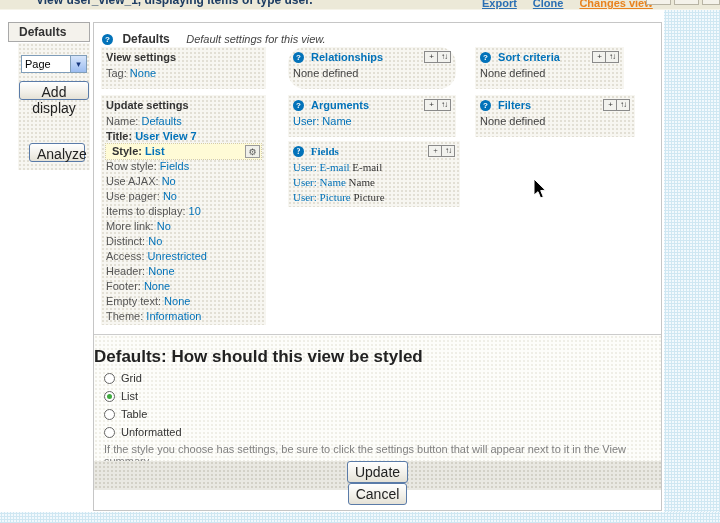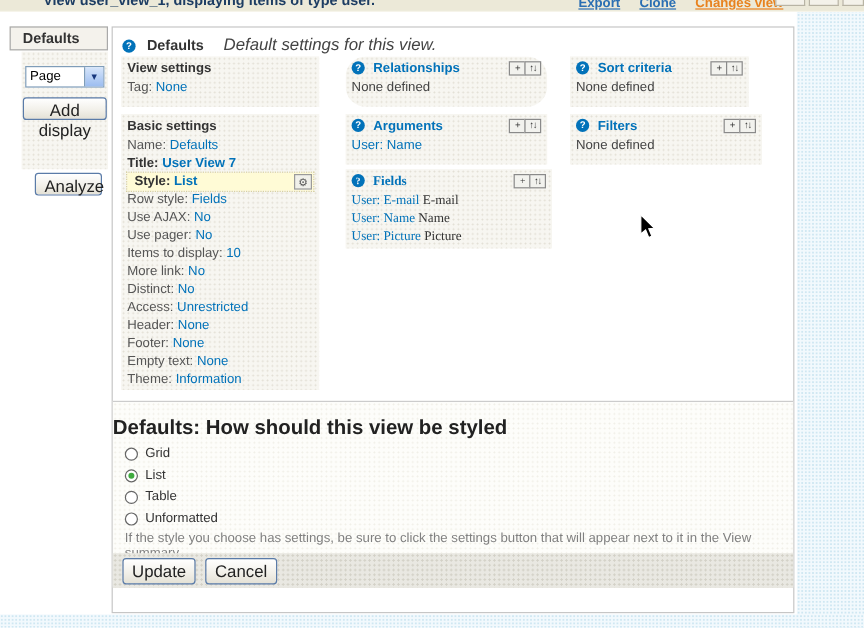--- a/index.html
+++ b/index.html
@@ -6,21 +6,21 @@
   html,body { width:720px; height:523px; overflow:hidden;
     font-family:"Liberation Sans", sans-serif; background:#ffffff; }
   .abs { position:absolute; }
 
   
   .dots-cream { background-color:#f7f6f1;
     background-image:radial-gradient(#e1ded3 0.7px, rgba(0,0,0,0) 0.9px);
     background-size:4px 4px; }
   .dots-grey { background-color:#e9e8e2;
     background-image:radial-gradient(#d3d1c7 0.8px, rgba(0,0,0,0) 1px);
-    background-size:4px 4px; }
+    background-size:4px 4px;flex-direction:column; }
   .dots-faint { background-color:#fdfdfa;
     background-image:radial-gradient(#efeee6 0.7px, rgba(0,0,0,0) 0.9px);
     background-size:4px 4px; }
   .blue-checker { background-color:#f2f9fd;
     background-image:radial-gradient(#cfe7f2 1px, rgba(0,0,0,0) 1.15px);
     background-size:3px 3px; }
 
   
   .topbar { left:0; top:0; width:720px; height:10px; background:#ece9d8;
     border-bottom:1px solid #f6f4ea; overflow:hidden; }
@@ -30,42 +30,42 @@
   .tblink { font-size:11px; font-weight:bold; text-decoration:underline;
     color:#2a6fb3; margin-right:16px; cursor:pointer; }
   .tblink.orange { color:#e8821e; }
   .chrome { position:absolute; top:0; height:5px; background:#f4f2ea;
     border:1px solid #b8b4a4; border-top:none; }
 
   
   .side-tab { left:8px; top:22px; width:82px; height:20px; background:#f4f2ec;
     border:1px solid #a9a9a9; font-size:12px; font-weight:bold; color:#333;
     line-height:18px; padding-left:10px; cursor:pointer; }
-  .side-panel { left:18px; top:43px; width:72px; height:98px; }
+  .side-panel { left:18px; top:43px; width:72px; height:127px; }
   .xp-select { margin:12px auto 0 auto; width:66px; height:18px; background:#fff;
     border:1px solid #7f9db9; display:flex; align-items:center; cursor:pointer; position:relative; }
   .xp-select .val { font-size:11px; color:#000; padding-left:3px; flex:1; }
   .xp-select .drop { width:16px; height:16px; border-left:1px solid #7f9db9;
     background:linear-gradient(#d6e5fa,#9cbdf0); color:#17377d; font-size:9px;
     display:flex; align-items:center; justify-content:center; }
   .xp-btn { display:inline-block; border:1px solid #5a7ba8; border-radius:3px;
     background:linear-gradient(#ffffff,#f1efe8 60%, #e4e1d6); font-size:14px; color:#222;
     padding:2px 7px; cursor:pointer; font-family:"Liberation Sans", sans-serif; }
   .btn-add { margin:8px 0 0 1px; width:70px; height:19px; }
   .btn-analyze { margin:26px 0 0 11px; width:56px; height:19px;text-align:right; }
 
   
   .main { left:93px; top:22px; width:569px; height:489px; background:#fff;
     border:1px solid #c6c6c6; }
   .main-hd { position:absolute; left:8px; top:6px; white-space:nowrap; }
   .qicon { display:inline-block; width:11px; height:11px; border-radius:50%;
     background:#0272b9; color:#fff; font-size:8px; font-weight:bold; text-align:center;
     line-height:11px; vertical-align:1px; cursor:pointer; }
   .main-hd .t { font-size:12px; font-weight:bold; color:#333; margin-left:5px; }
-  .main-hd .s { font-size:14px; font-style:italic; color:#444; margin-left:12px; }
+  .main-hd .s { font-size:11px; font-style:italic; color:#444; margin-left:12px; }
 
   .box { position:absolute; padding:3px 5px; font-size:11px; }
   .box-hd { position:relative; height:16px; line-height:15px; white-space:nowrap; }
   .box-title { font-weight:bold; color:#333; }
   .box-title.blue { color:#0272b9; margin-left:4px; }
   .ops { position:absolute; right:0; top:1px; display:flex; }
   .op { display:inline-block; width:14px; height:12px; border:1px solid #8a8a8a;
     background:#f2f2ee; color:#333; font-size:8px; line-height:10px; text-align:center;
     cursor:pointer; letter-spacing:-1px; }
   .op + .op { margin-left:-1px; }
@@ -134,21 +134,21 @@
   </div>
 
   <div class="box dots-cream" style="left:7px; top:24px; width:165px; height:42px;">
     <div class="box-hd"><span class="box-title">View settings</span></div>
     <div>
         <div class="row"><span class="lab">Tag: </span><span class="link">None</span></div>
       </div>
   </div>
 
   <div class="box dots-cream" style="left:7px; top:72px; width:165px; height:230px;">
-    <div class="box-hd"><span class="box-title">Basic settings</span></div>
+    <div class="box-hd"><span class="box-title">Update settings</span></div>
     <div>
         <div class="row"><span class="lab">Name: </span><span class="link">Defaults</span></div>
         <div class="row bold"><span class="lab">Title: </span><span class="link">User View 7</span></div>
         <div class="row bold hl indent"><span class="lab">Style: </span><span class="link">List</span><span class="gear-btn">⚙</span></div>
         <div class="row"><span class="lab">Row style: </span><span class="link">Fields</span></div>
         <div class="row"><span class="lab">Use AJAX: </span><span class="link">No</span></div>
         <div class="row"><span class="lab">Use pager: </span><span class="link">No</span></div>
         <div class="row"><span class="lab">Items to display: </span><span class="link">10</span></div>
         <div class="row"><span class="lab">More link: </span><span class="link">No</span></div>
         <div class="row"><span class="lab">Distinct: </span><span class="link">No</span></div>

